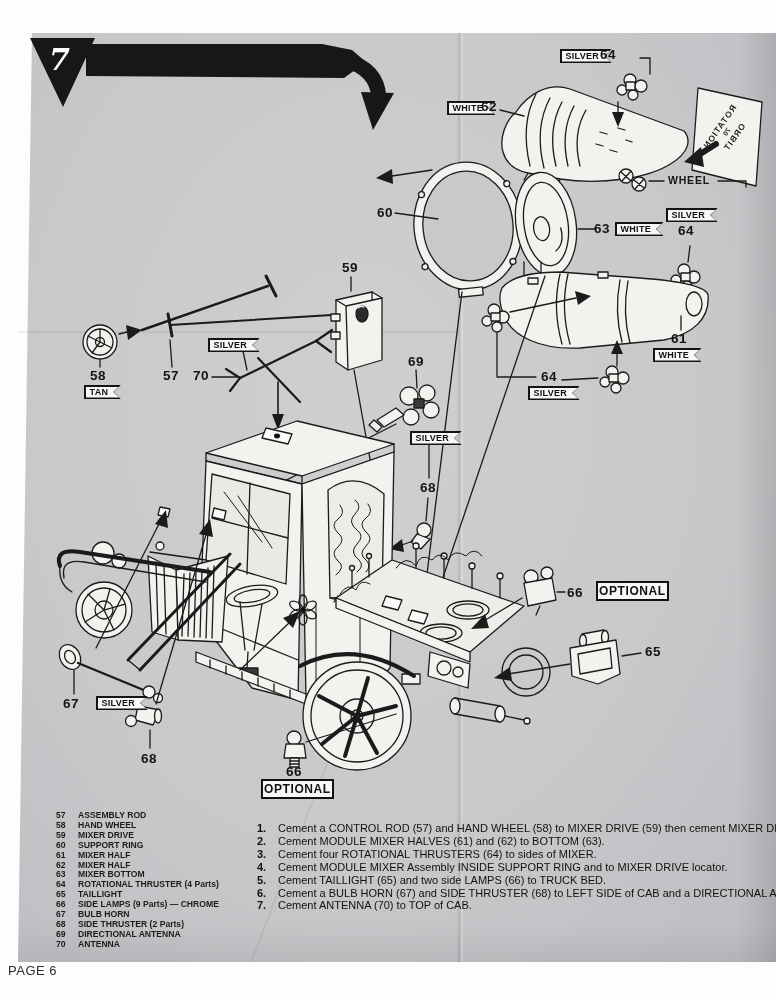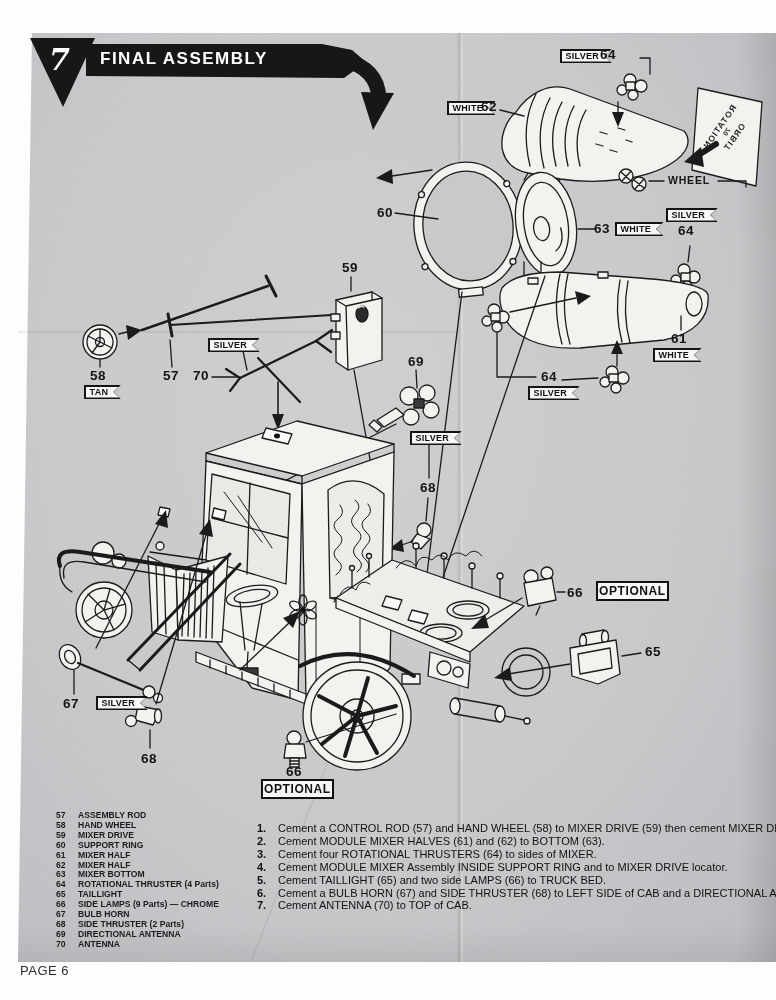--- a/index.html
+++ b/index.html
@@ -27,21 +27,21 @@
              font-weight:bold;color:#222;}
   .decaltext .d1{display:block;font-size:8.5px;line-height:10px;letter-spacing:1px;}
   .decaltext .d2{display:block;font-size:7px;line-height:8px;}
   .plist{left:56px;top:811px;width:205px;}
   .plrow{display:flex;font-size:8.6px;line-height:9.9px;font-weight:bold;color:#1c1c1c;}
   .plnum{width:22px;flex:none;}
   .instr{left:257px;top:822px;width:482px;}
   .inrow{display:flex;font-size:11px;line-height:12.9px;color:#111;}
   .innum{width:21px;flex:none;font-weight:bold;}
   .intext{flex:1;}
-  .pagelbl{left:20px;top:963px;font-size:13px;color:#2e2e2e;letter-spacing:.5px;}
+  .pagelbl{left:8px;top:963px;font-size:13px;color:#2e2e2e;letter-spacing:.5px;}
 </style>
 </head>
 <body>
 
 <div class="sheet">
   <div class="paper"></div>
 
   <svg class="art" viewBox="0 0 776 1000" fill="none" stroke="#1b1b1b" stroke-width="1.3" stroke-linecap="round" stroke-linejoin="round">
 
     <g>
@@ -401,21 +401,20 @@
       <ellipse cx="605" cy="637" rx="3.5" ry="6.5" fill="#f2f2ee"></ellipse>
       <polygon points="570,648 616,640 620,674 598,684 572,676" fill="#f2f2ee"></polygon>
       <polygon points="578,654 610,648 612,668 580,674"></polygon>
       <line x1="622" y1="656" x2="641" y2="653"></line>
       <line x1="570" y1="664" x2="508" y2="674"></line>
       <polygon points="510,667 512,681 494,678" fill="#1b1b1b" stroke="none"></polygon>
     </g>
   </svg>
 
   <div class="ov badge7" style="left:49px;top:42px">7</div>
-  <div class="ov title" style="left:100px;top:49px">FINAL ASSEMBLY</div>
 
   <div class="ov flag" style="left:447px;top:101px">
       <span>WHITE</span>
     </div>
   <div class="ov pnum" style="left:481px;top:99px">62</div>
 
   <div class="ov flag" style="left:560px;top:49px">
       <span>SILVER</span>
     </div>
   <div class="ov pnum" style="left:600px;top:47px">64</div>

